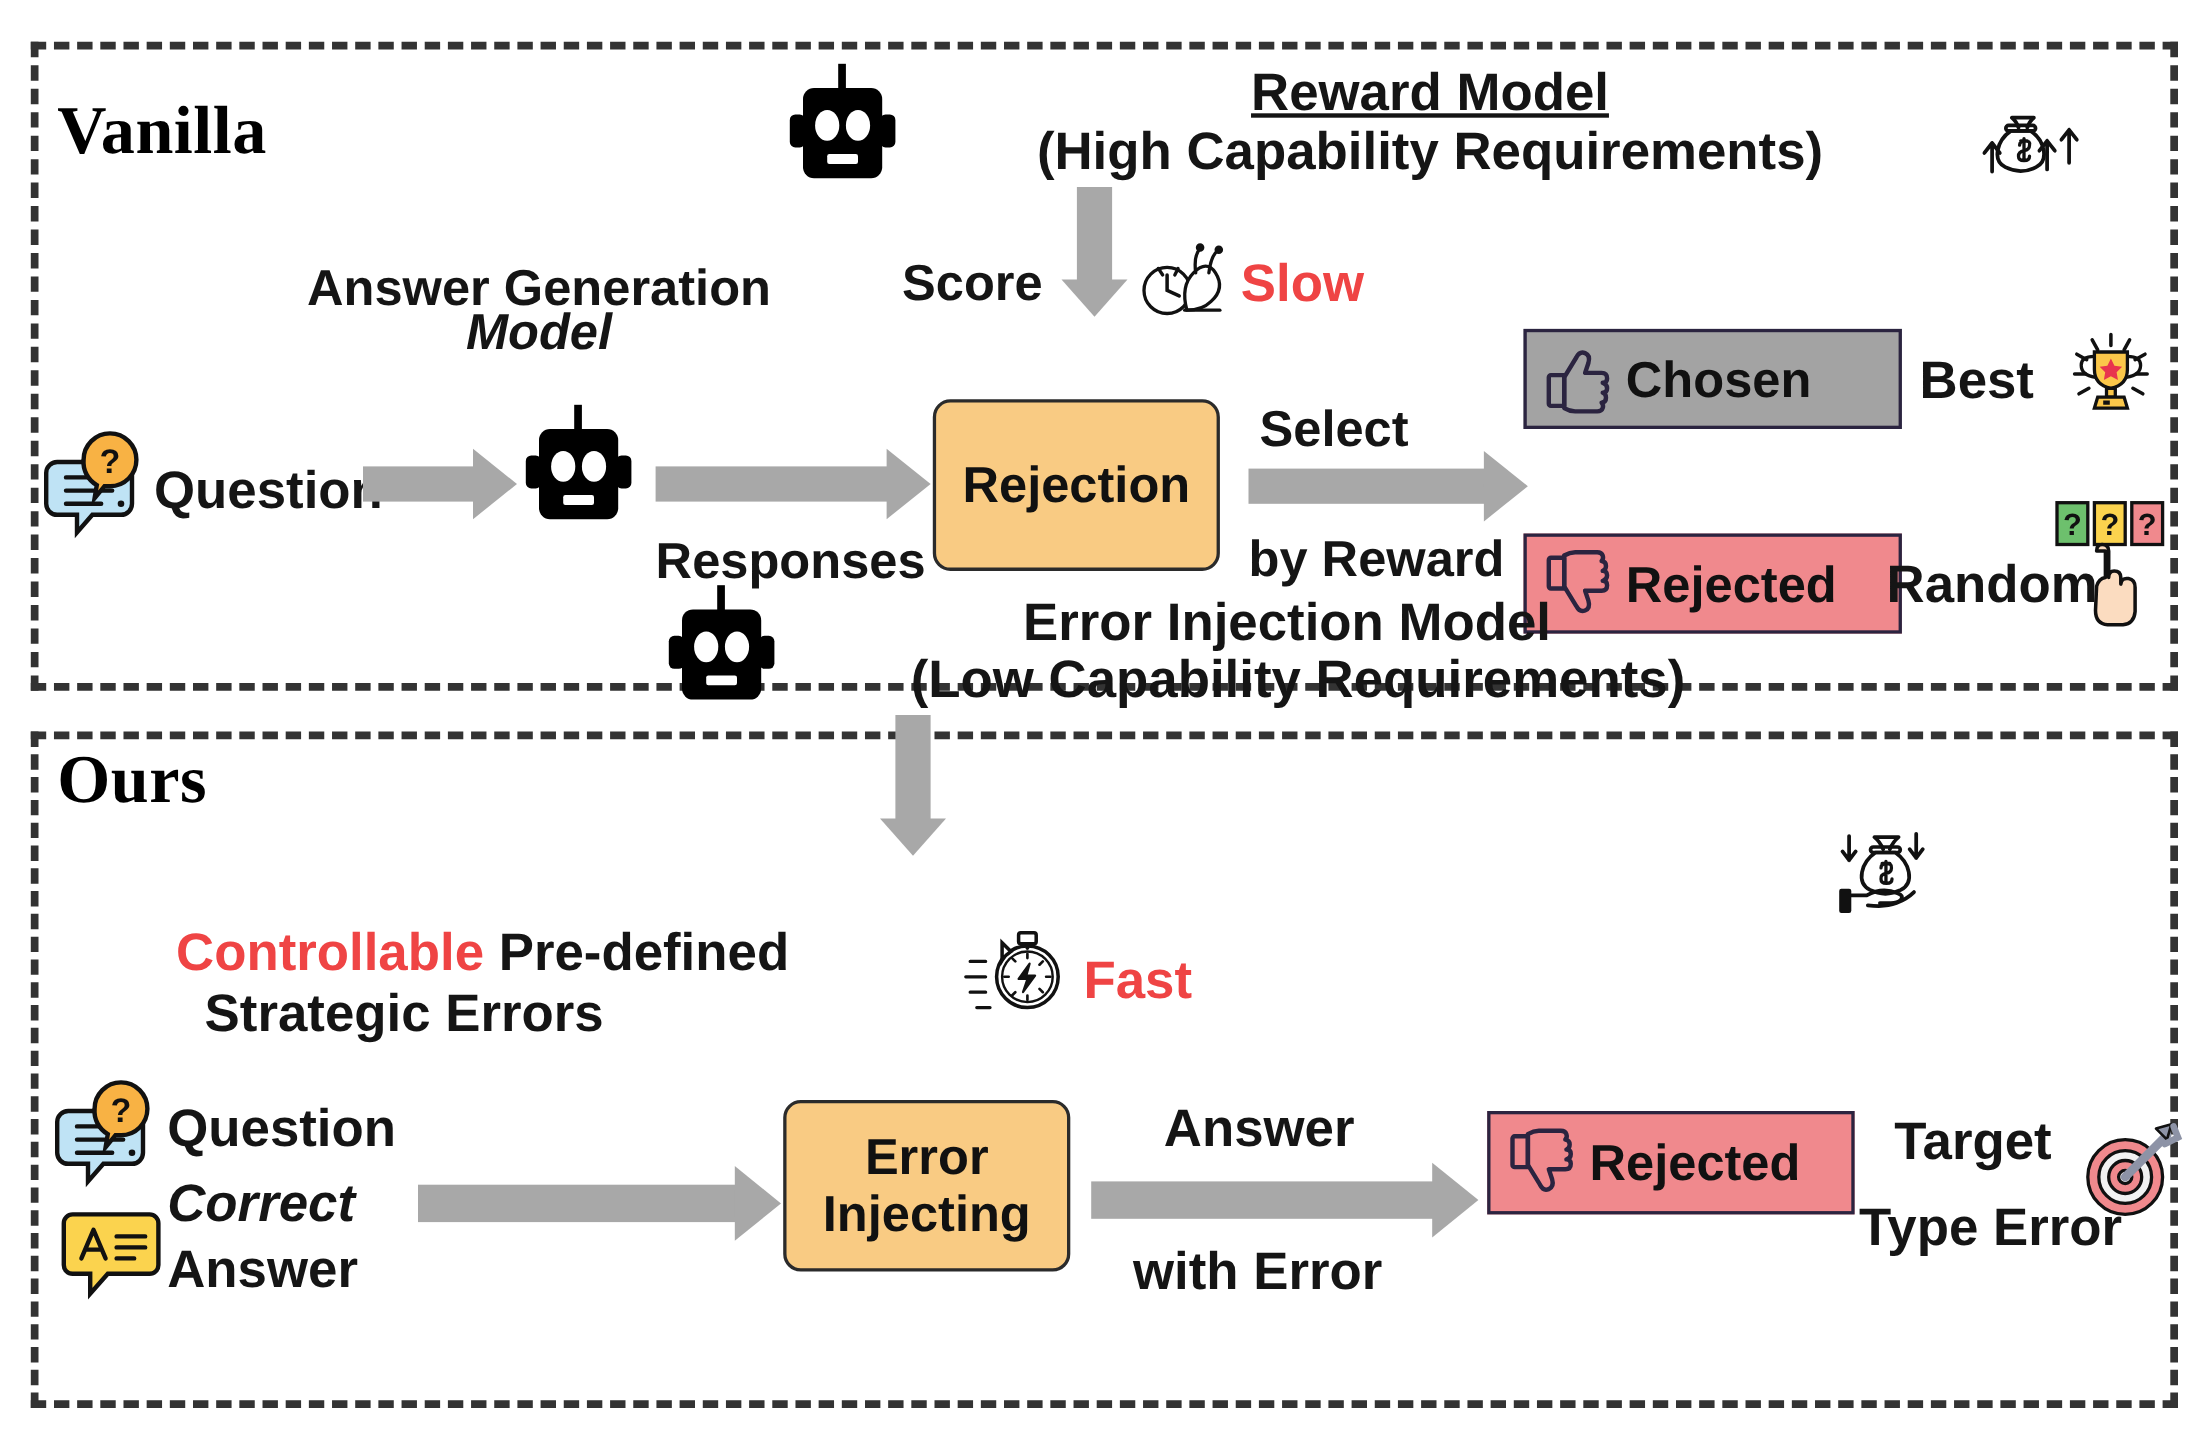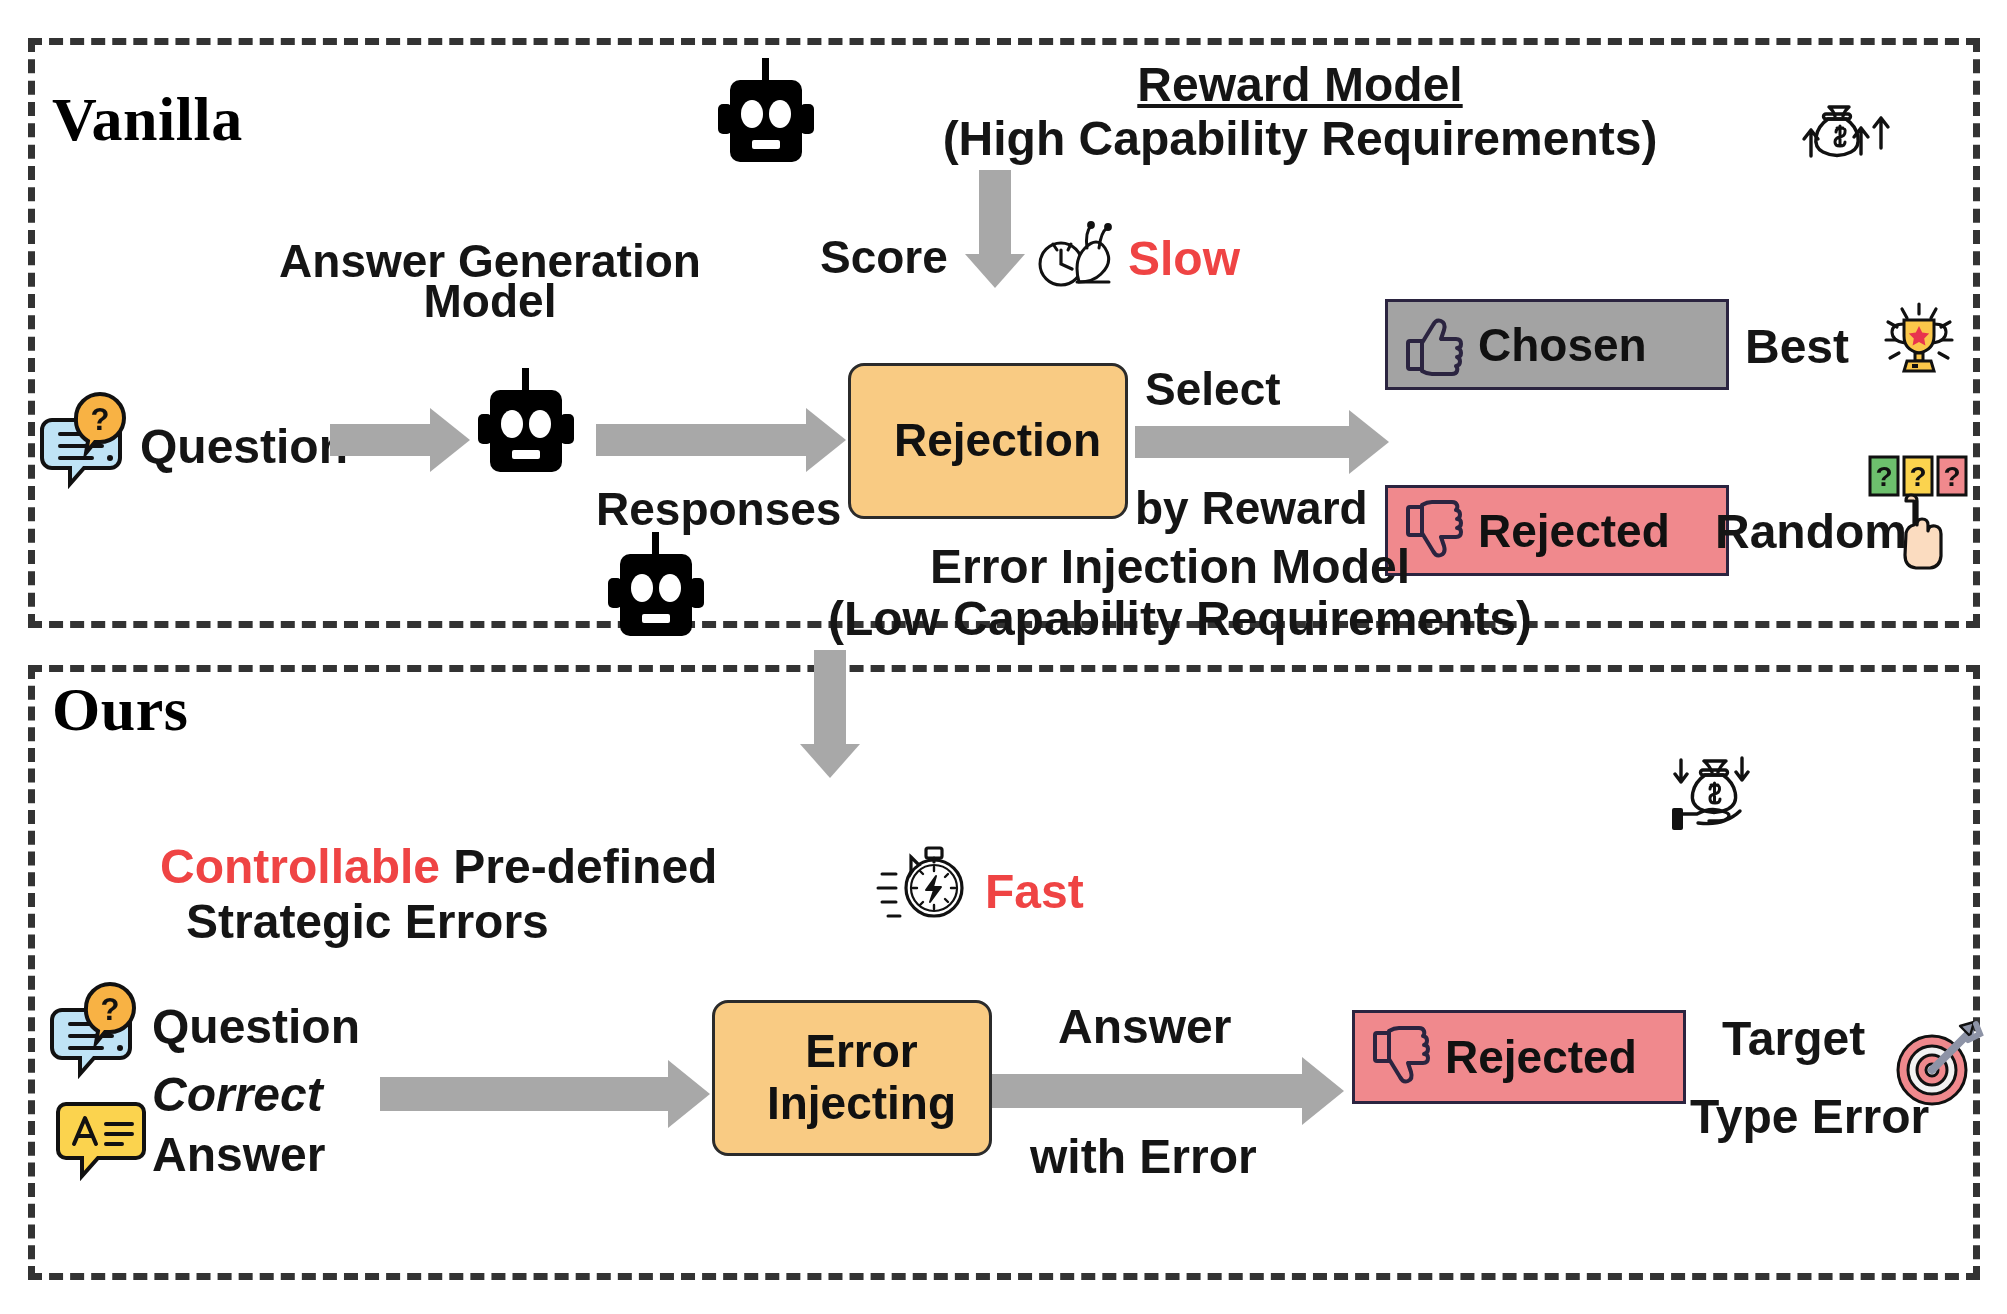--- a/index.html
+++ b/index.html
@@ -14,21 +14,21 @@
   .section-title{font-family:"Liberation Serif",serif;font-weight:bold;
        font-size:62px;letter-spacing:.5px;color:#000;line-height:1;}
   
   .txt{font-weight:bold;line-height:1.12;color:#151515;}
   .t46{font-size:46px;} .t48{font-size:48px;}
   .red{color:#ef4444;}
   .center{text-align:center;}
   
   .proc-box{background:#f9cb83;border:3px solid #2b2b2b;border-radius:16px;
        display:flex;align-items:center;justify-content:center;
-       font-weight:bold;font-size:46px;line-height:1.12;text-align:center;color:#111;padding-left:19px;}
+       font-weight:bold;font-size:46px;line-height:1.12;text-align:center;color:#111;}
   .verdict{border:3px solid #2b2440;display:flex;align-items:center;
        padding-left:18px;gap:14px;font-weight:bold;font-size:46px;color:#111;}
   .verdict.good{background:#a3a3a3;}
   .verdict.bad{background:#f0898d;}
   
   .arrow{position:absolute;}
   .arrow .shaft{position:absolute;background:#a8a8a8;}
   .arrow .head{position:absolute;width:0;height:0;}
   
   .head-r{border-top:var(--hh) solid transparent;border-bottom:var(--hh) solid transparent;
@@ -65,21 +65,21 @@
     <path d="M31 24 h22 a1 1 0 0 1 0 5 h-22 a1 1 0 0 1 0 -5z"></path>
     <path d="M33 29 C20 38 16 56 28 62 q14 7 28 0 C68 56 64 38 51 29z"></path>
     <path d="M42 38 h6 M45 36 v20 M41 42 q0 -4 5 -4 t4 4 q0 4 -5 5 t-5 5 q0 4 5 4 t5 -4" stroke-width="3"></path>
     <path d="M16 66 v-26 M16 40 l-7 9 M16 40 l7 9"></path>
     <path d="M66 64 v-26 M66 38 l-7 9 M66 38 l7 9"></path>
     <path d="M86 58 v-30 M86 28 l-7 9 M86 28 l7 9"></path>
   </svg>
 </span>
 
 <div class="abs txt t46 center" style="left:250px;top:236px;width:480px;">Answer Generation</div>
-<div class="abs txt t46 center" style="left:250px;top:276px;width:480px;">Model</div>
+<div class="abs txt t46 center" style="left:250px;top:276px;width:480px;font-style:italic;">Model</div>
 
 <div class="abs txt t46" style="left:820px;top:232px;">Score</div>
 
 <div class="arrow" style="left:965px;top:170px;width:60px;height:118px;--hh:30px;--hw:34px;">
   <div class="shaft" style="left:14px;top:0;width:32px;height:86px;"></div>
   <div class="head head-d" style="left:0;top:84px;"></div>
 </div>
 
 <span class="abs" style="left:1035px;top:218px;">
   <svg width="88" height="72" viewBox="0 0 88 72" fill="none" stroke="#111" stroke-width="3" stroke-linecap="round">

